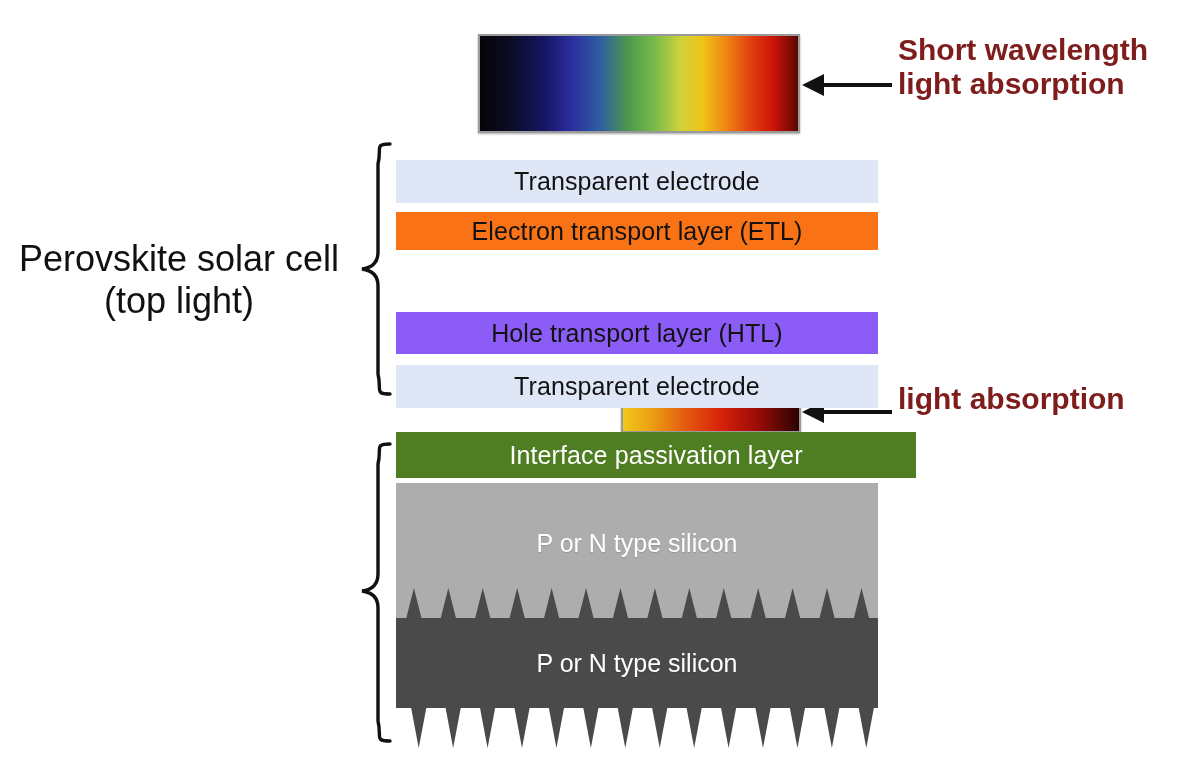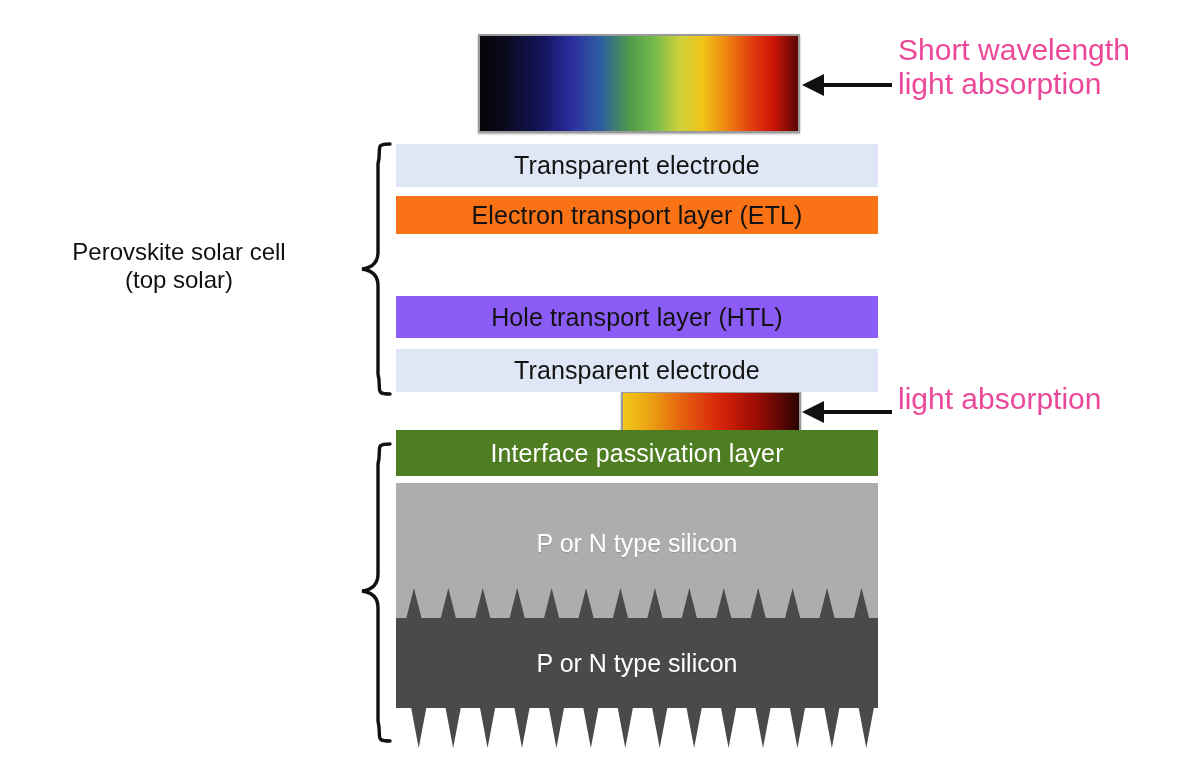--- a/index.html
+++ b/index.html
@@ -46,27 +46,27 @@
       #d8230a 55%,
       #9c0c05 76%,
       #2a0302 100%);
     border:2px solid #9a9a9a;
     box-shadow:0 1px 2px rgba(0,0,0,.35);
   }
 
   
   .layer{
     display:flex;align-items:center;justify-content:center;
-    font-size:25px;letter-spacing:.1px;white-space:nowrap;
+    font-size:25px;letter-spacing:.1px;white-space:nowrap;margin-top:16px;
   }
   .layer-te1{left:396px;top:144px;width:482px;height:43px;background:#dfe6f5;color:#121212;}
   .layer-etl {left:396px;top:196px;width:482px;height:38px;background:#f97316;color:#121212;}
   .layer-htl {left:396px;top:296px;width:482px;height:42px;background:#8b5cf6;color:#121212;}
   .layer-te2 {left:396px;top:349px;width:482px;height:43px;background:#dfe6f5;color:#121212;}
-  .layer-ipl {left:396px;top:430px;width:482px;height:46px;background:#4f7d22;color:#ffffff;}
+  .layer-ipl {left:396px;top:416px;width:520px;height:46px;background:#4f7d22;color:#ffffff;}
 
   
   .si-wrap{left:396px;top:483px;width:482px;height:265px;}
   .si-label-top{
     left:396px;top:520px;width:482px;height:46px;
     display:flex;align-items:center;justify-content:center;
     font-size:25px;color:#ffffff;white-space:nowrap;
     text-shadow:0 1px 1px rgba(0,0,0,.15);
   }
   .si-label-bottom{
@@ -74,28 +74,28 @@
     display:flex;align-items:center;justify-content:center;
     font-size:25px;color:#ffffff;white-space:nowrap;
     text-shadow:0 1px 1px rgba(0,0,0,.15);
   }
 
   
   .brace{stroke:#111;stroke-width:3.4;fill:none;stroke-linecap:round;}
 
   
   .callout{
-    font-size:30px;line-height:1.14;color:#ec4899;white-space:nowrap;
+    font-size:30px;line-height:1.14;color:#7f1d1d;white-space:nowrap;font-weight:bold;
   }
   .callout-short{left:898px;top:33px;}
   .callout-long {left:898px;top:382px;}
 
   
   .side-label{
-    text-align:center;font-size:24px;line-height:1.18;color:#111;
+    text-align:center;font-size:36px;line-height:1.18;color:#111;
     white-space:nowrap;
   }
   .side-label .l2{display:block;}
   .label-perovskite{left:14px;top:238px;width:330px;}
   .label-silicon   {left:14px;top:556px;width:330px;}
 
   
   .arrow-line{stroke:#111;stroke-width:4;}
 </style>
 </head>
@@ -167,17 +167,17 @@
   <svg class="abs" style="left:356px;top:140px;width:42px;height:258px;">
     <path class="brace" d="M34 4 C18 4, 26 8, 22 24 L22 112 C22 124, 14 128, 6 129 C14 130, 22 134, 22 146 L22 234 C26 250, 18 254, 34 254"></path>
   </svg>
 
   <svg class="abs" style="left:356px;top:440px;width:42px;height:305px;">
     <path class="brace" d="M34 4 C18 4, 26 8, 22 24 L22 134 C22 146, 14 150, 6 151 C14 152, 22 156, 22 168 L22 281 C26 297, 18 301, 34 301"></path>
   </svg>
 
   <div class="abs side-label label-perovskite">
     <span class="l1">Perovskite solar cell</span>
-    <span class="l2">(top solar)</span>
+    <span class="l2">(top light)</span>
   </div>
 
 
 </div>
 
 </body></html>

